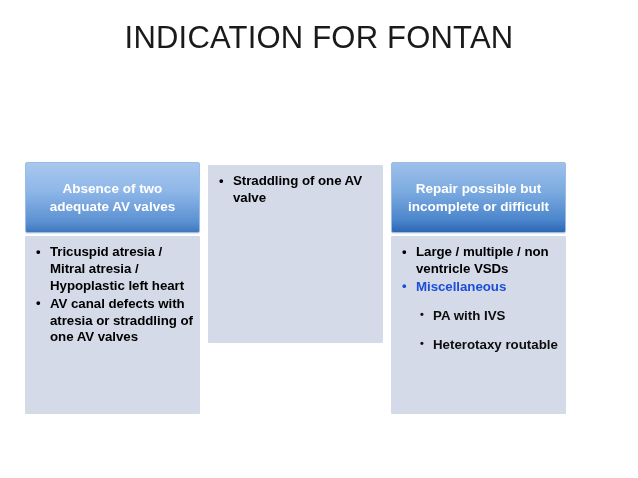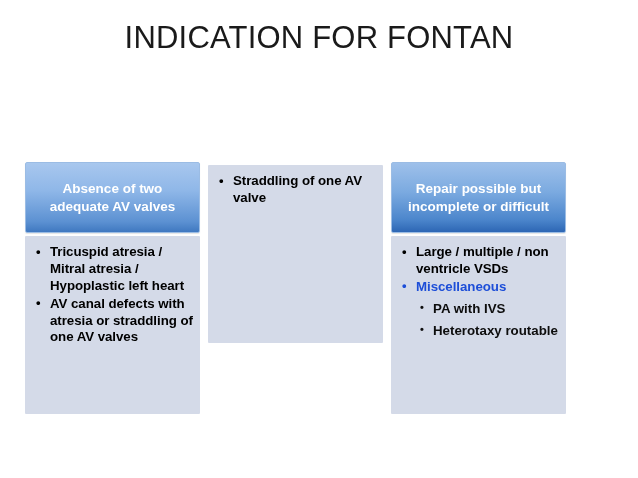--- a/index.html
+++ b/index.html
@@ -117,21 +117,21 @@
 
   .sub-bullets {
     list-style: none;
     margin: 0;
     padding: 0;
   }
   .sub-bullet-item {
     position: relative;
     padding-left: 16px;
     margin-left: 18px;
-    margin-top: 5px;
+    margin-top: 12px;
     font-size: 13.3px;
     font-weight: 700;
     line-height: 1.27;
     color: #0d0d0d;
   }
   .sub-bullet-item::before {
     content: "\2022";
     position: absolute;
     left: 3px;
     top: -0.5px;

